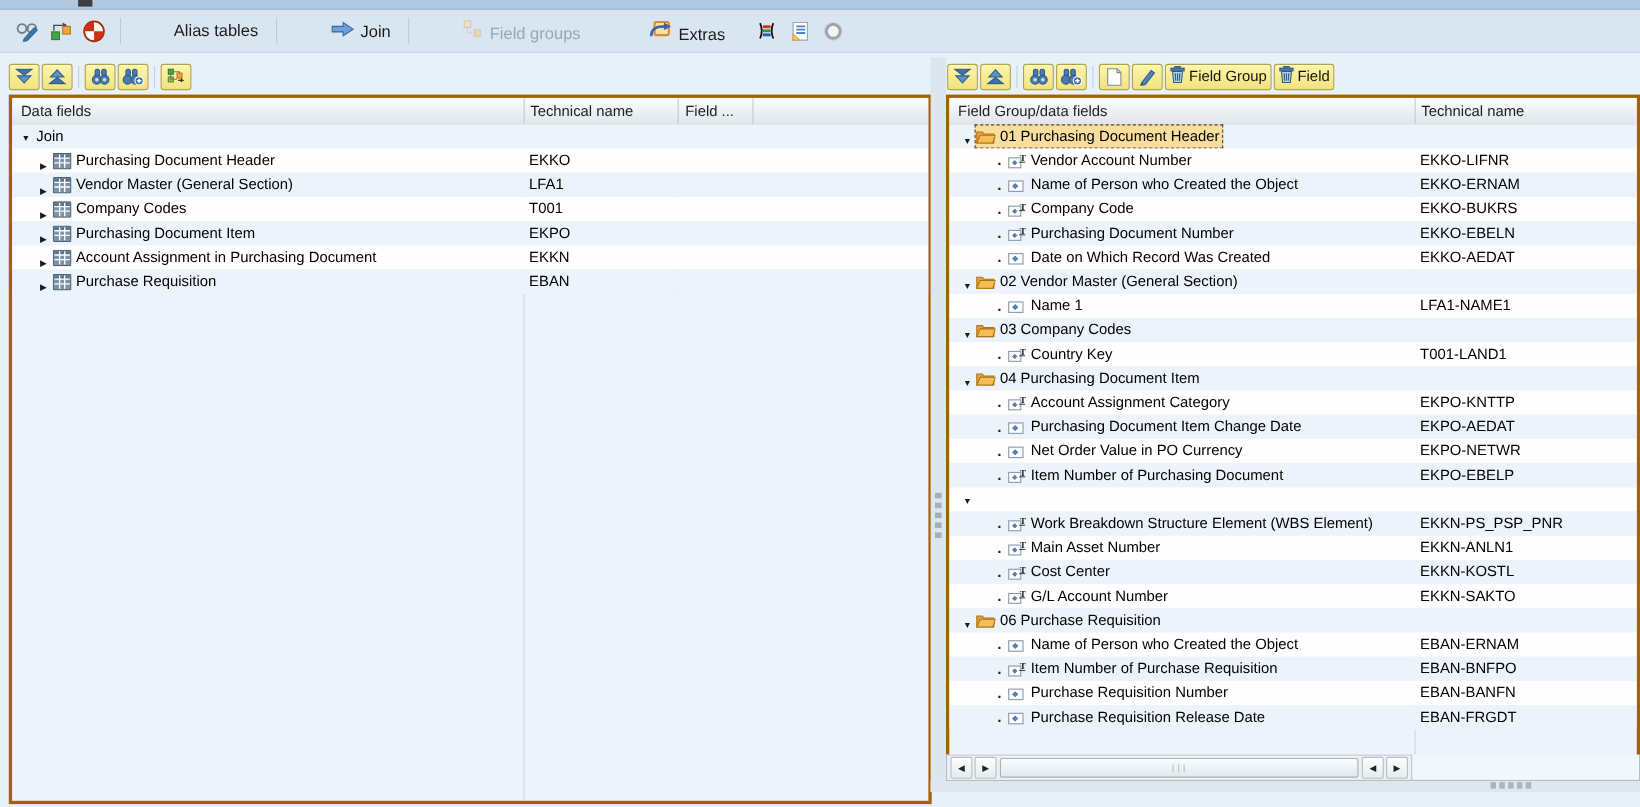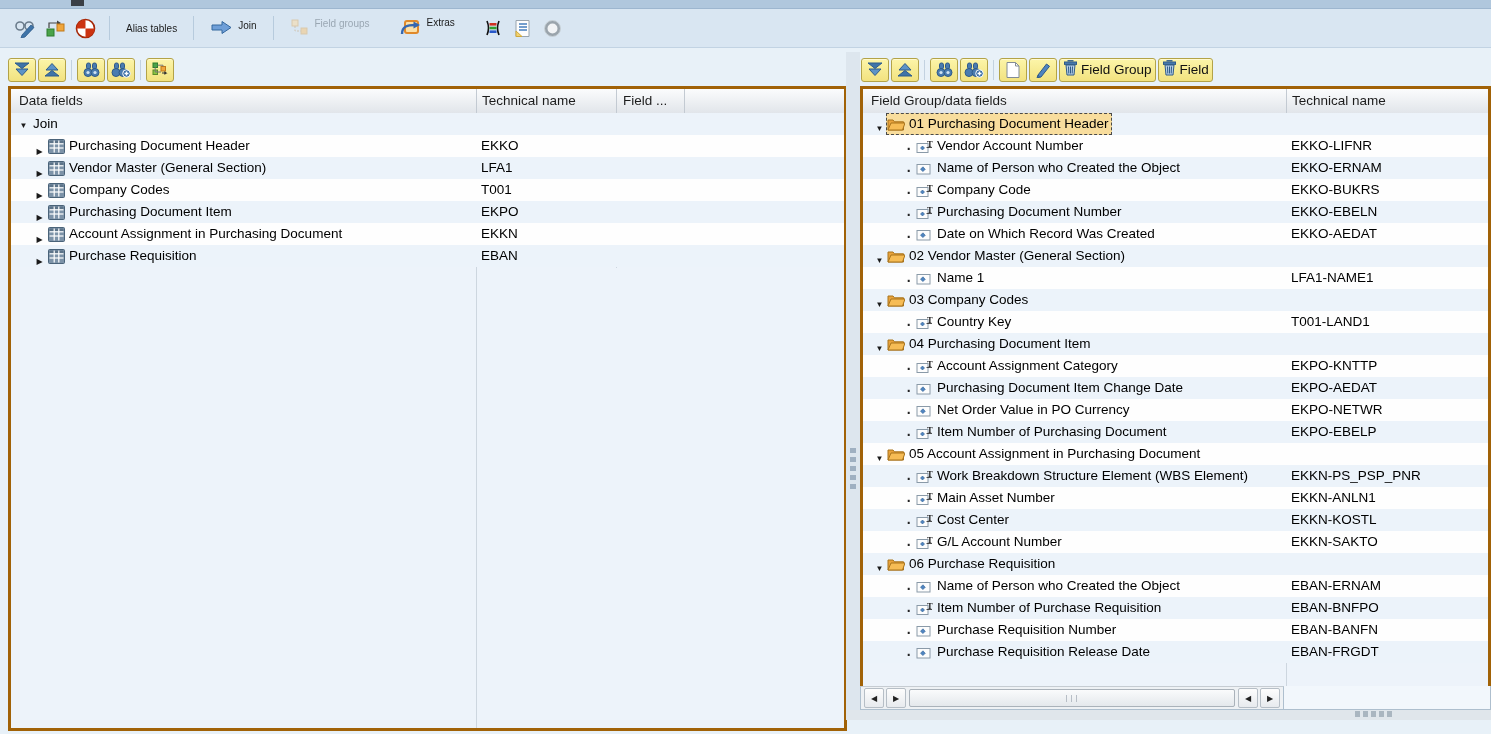--- a/index.html
+++ b/index.html
@@ -7,21 +7,21 @@
   .screen{position:relative;width:1491px;height:734px;background:#e8f1f8;overflow:hidden;}
 
   
   .top-band{position:absolute;left:0;top:0;width:1491px;height:8px;background:#b0c7dd;border-bottom:1px solid #9db6cf;}
   .top-frag{position:absolute;left:71px;top:0;width:13px;height:6px;background:#3a3f46;}
 
   
   .main-toolbar{position:absolute;left:0;top:9px;width:1491px;height:39px;background:#d9e6f2;border-bottom:1px solid #c2d3e3;display:flex;align-items:center;padding-left:10px;box-sizing:border-box;}
   .tbicon{width:26px;height:24px;display:inline-flex;align-items:center;justify-content:center;margin:0 2px;border-radius:3px;}
   .tb-sep{width:1px;height:24px;background:#b7cbdd;margin:0 9px;}
-  .tb-text{font-size:10px;color:#1b1b1b;padding:3px 7px;border-radius:3px;display:inline-flex;align-items:flex-start;gap:5px;}
+  .tb-text{font-size:15px;color:#1b1b1b;padding:3px 7px;border-radius:3px;display:inline-flex;align-items:flex-end;gap:5px;margin-left:32px;}
   .tb-text.disabled{color:#9aa7b3;}
   .tb-gap{width:16px;}
 
   
   .splitter{position:absolute;left:846px;top:52px;width:14px;height:668px;background:#dde6ee;}
   .splitter-dots{position:absolute;left:4px;top:396px;width:6px;display:flex;flex-direction:column;gap:4px;}
   .splitter-dots i{width:6px;height:5px;background:#9fb0c1;display:block;}
   .bottom-strip{position:absolute;left:846px;top:710px;width:645px;height:10px;background:#e0e6eb;}
   .corner-grip{position:absolute;left:1355px;top:711px;display:flex;gap:3px;}
   .corner-grip i{width:5px;height:6px;background:#aab6c0;display:block;}
@@ -537,29 +537,21 @@
             <span class="tico">
               <svg width="17" height="15" viewBox="0 0 17 15">
                 <rect x="1" y="4.5" width="11" height="9" fill="#fdfdfd" stroke="#8a9aa8"></rect>
                 <path d="M4.5 9 l2 -2 2 2 -2 2 z" fill="#4f84c0" stroke="#2f5f92" stroke-width="0.6"></path>
                 <text x="11" y="7.5" font-size="8.5" font-family="Liberation Serif,serif" font-weight="bold" fill="#222">T</text>
                 <line x1="10.5" y1="8.5" x2="16" y2="8.5" stroke="#222" stroke-width="0.8"></line>
               </svg>
             </span>
             <span class="lbl">Item Number of Purchasing Document</span>
           </span><span class="tech" style="left: 428px;">EKPO-EBELP</span></div>
-        <div class="trow" style="background: rgb(254, 254, 254); padding-left: 10px;"><span class="exp">▼</span><span class="lblwrap" style="max-width: 399px; overflow: hidden;">
-            <span class="tico">
-              <svg width="18" height="14" viewBox="0 0 18 14">
-                <path d="M1 3 l5 0 1.5 1.8 9 0 0 8.2 -15.5 0 z" fill="#e8a33d" stroke="#a9741c"></path>
-                <path d="M1 13 L4 6 h14 l-2.5 7 z" fill="#f6bc55" stroke="#a9741c"></path>
-              </svg>
-            </span>
-            <span class="lbl">05 Account Assignment in Purchasing Document</span>
-          </span></div>
+        <div class="trow" style="background: rgb(254, 254, 254); padding-left: 10px;"><span class="exp">▼</span></div>
         <div class="trow" style="background: rgb(236, 243, 250); padding-left: 28px;"><span class="exp"></span><span class="bullet">·</span><span class="lblwrap" style="max-width: 381px; overflow: hidden;">
             <span class="tico">
               <svg width="17" height="15" viewBox="0 0 17 15">
                 <rect x="1" y="4.5" width="11" height="9" fill="#fdfdfd" stroke="#8a9aa8"></rect>
                 <path d="M4.5 9 l2 -2 2 2 -2 2 z" fill="#4f84c0" stroke="#2f5f92" stroke-width="0.6"></path>
                 <text x="11" y="7.5" font-size="8.5" font-family="Liberation Serif,serif" font-weight="bold" fill="#222">T</text>
                 <line x1="10.5" y1="8.5" x2="16" y2="8.5" stroke="#222" stroke-width="0.8"></line>
               </svg>
             </span>
             <span class="lbl">Work Breakdown Structure Element (WBS Element)</span>

